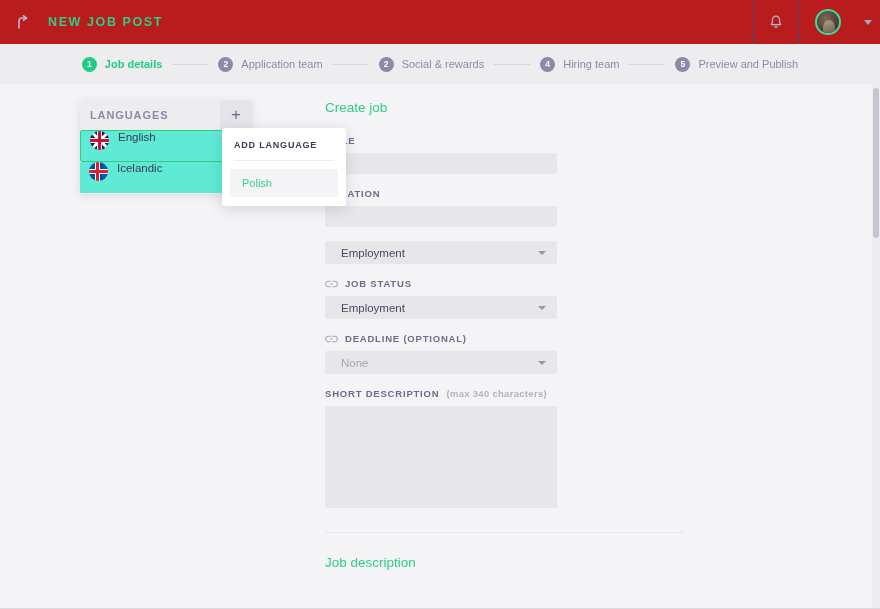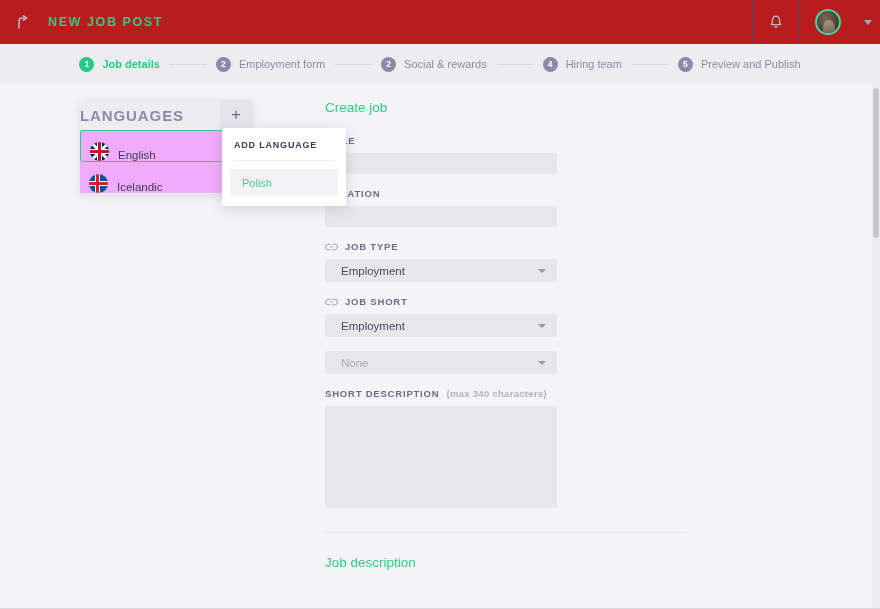--- a/index.html
+++ b/index.html
@@ -77,31 +77,32 @@
     position: absolute; left: 80px; top: 100px; width: 172px;
     background: #fff; border-radius: 3px;
     box-shadow: 0 2px 10px rgba(60,55,95,.13);
   }
   .lang-header {
     height: 30px; display: flex; align-items: center;
     background: #ededf0;
     border-radius: 3px 3px 0 0;
   }
   .lang-header-title {
-    font-size: 15px; font-weight: bold; color: #8d89a8; letter-spacing: .9px;
+    font-size: 11px; font-weight: bold; color: #8d89a8; letter-spacing: .9px;
+    margin-left: 10px;
   }
   .add-lang-btn {
     margin-left: auto; width: 32px; height: 30px;
     display: flex; align-items: center; justify-content: center;
     cursor: pointer; color: #6e6a8c; font-size: 17px; font-weight: 300;
     background: #e4e4e9;
   }
   .lang-row {
-    height: 32px; display: flex; align-items: flex-end; cursor: pointer;
-    border-bottom: 1px solid #ececed; position: relative; background: #f0abfc;
+    height: 32px; display: flex; align-items: flex-start; cursor: pointer;
+    border-bottom: 1px solid #ececed; position: relative; background: #5eead4;
   }
   .lang-row.selected { border: 1.6px solid #2ecc87; border-radius: 2px; }
   .flag {
     width: 19px; height: 19px; border-radius: 50%; margin-left: 9px;
     position: relative; overflow: hidden; flex: none;
   }
   .flag-uk { background: #012169; }
   .flag-uk .d1, .flag-uk .d2 {
     position: absolute; left: -4px; top: 8px; width: 28px; height: 3px; background: #fff;
   }
@@ -213,21 +214,21 @@
   </div>
 
   <div class="stepper">
     <div class="step active">
       <div class="step-badge">1</div>
       <div class="step-label">Job details</div>
     </div>
     <div class="step-line"></div>
     <div class="step">
       <div class="step-badge">2</div>
-      <div class="step-label">Employment form</div>
+      <div class="step-label">Application team</div>
     </div>
     <div class="step-line"></div>
     <div class="step">
       <div class="step-badge">2</div>
       <div class="step-label">Social &amp; rewards</div>
     </div>
     <div class="step-line"></div>
     <div class="step">
       <div class="step-badge">4</div>
       <div class="step-label">Hiring team</div>
@@ -293,54 +294,54 @@
       <div class="field-label">TITLE</div>
       <div class="input wide"></div>
     </div>
 
     <div class="field">
       <div class="field-label">LOCATION</div>
       <div class="input wide"></div>
     </div>
 
     <div class="field">
+      <div class="select">
+        <span class="select-value">Employment</span>
+        <span class="select-caret"></span>
+      </div>
+    </div>
+
+    <div class="field">
       <div class="field-label">
         <span class="link-icon">
           <svg width="13" height="8" viewBox="0 0 13 8">
             <path d="M5.2 4 H7.8" stroke="#a9a7b8" stroke-width="1.1"></path>
             <path d="M5.4 1.2 H3.4 a2.8 2.8 0 0 0 0 5.6 h2" fill="none" stroke="#a9a7b8" stroke-width="1.1" stroke-linecap="round"></path>
             <path d="M7.6 1.2 h2 a2.8 2.8 0 0 1 0 5.6 h-2" fill="none" stroke="#a9a7b8" stroke-width="1.1" stroke-linecap="round"></path>
           </svg>
         </span>
-        <span>JOB TYPE</span>
+        <span>JOB STATUS</span>
       </div>
       <div class="select">
         <span class="select-value">Employment</span>
         <span class="select-caret"></span>
       </div>
     </div>
 
     <div class="field">
       <div class="field-label">
         <span class="link-icon">
           <svg width="13" height="8" viewBox="0 0 13 8">
             <path d="M5.2 4 H7.8" stroke="#a9a7b8" stroke-width="1.1"></path>
             <path d="M5.4 1.2 H3.4 a2.8 2.8 0 0 0 0 5.6 h2" fill="none" stroke="#a9a7b8" stroke-width="1.1" stroke-linecap="round"></path>
             <path d="M7.6 1.2 h2 a2.8 2.8 0 0 1 0 5.6 h-2" fill="none" stroke="#a9a7b8" stroke-width="1.1" stroke-linecap="round"></path>
           </svg>
         </span>
-        <span>JOB SHORT</span>
-      </div>
-      <div class="select">
-        <span class="select-value">Employment</span>
-        <span class="select-caret"></span>
-      </div>
-    </div>
-
-    <div class="field">
+        <span>DEADLINE (OPTIONAL)</span>
+      </div>
       <div class="select">
         <span class="select-value placeholder">None</span>
         <span class="select-caret"></span>
       </div>
     </div>
 
     <div class="field">
       <div class="field-label">
         <span>SHORT DESCRIPTION</span>
         <span class="hint">(max 340 characters)</span>

